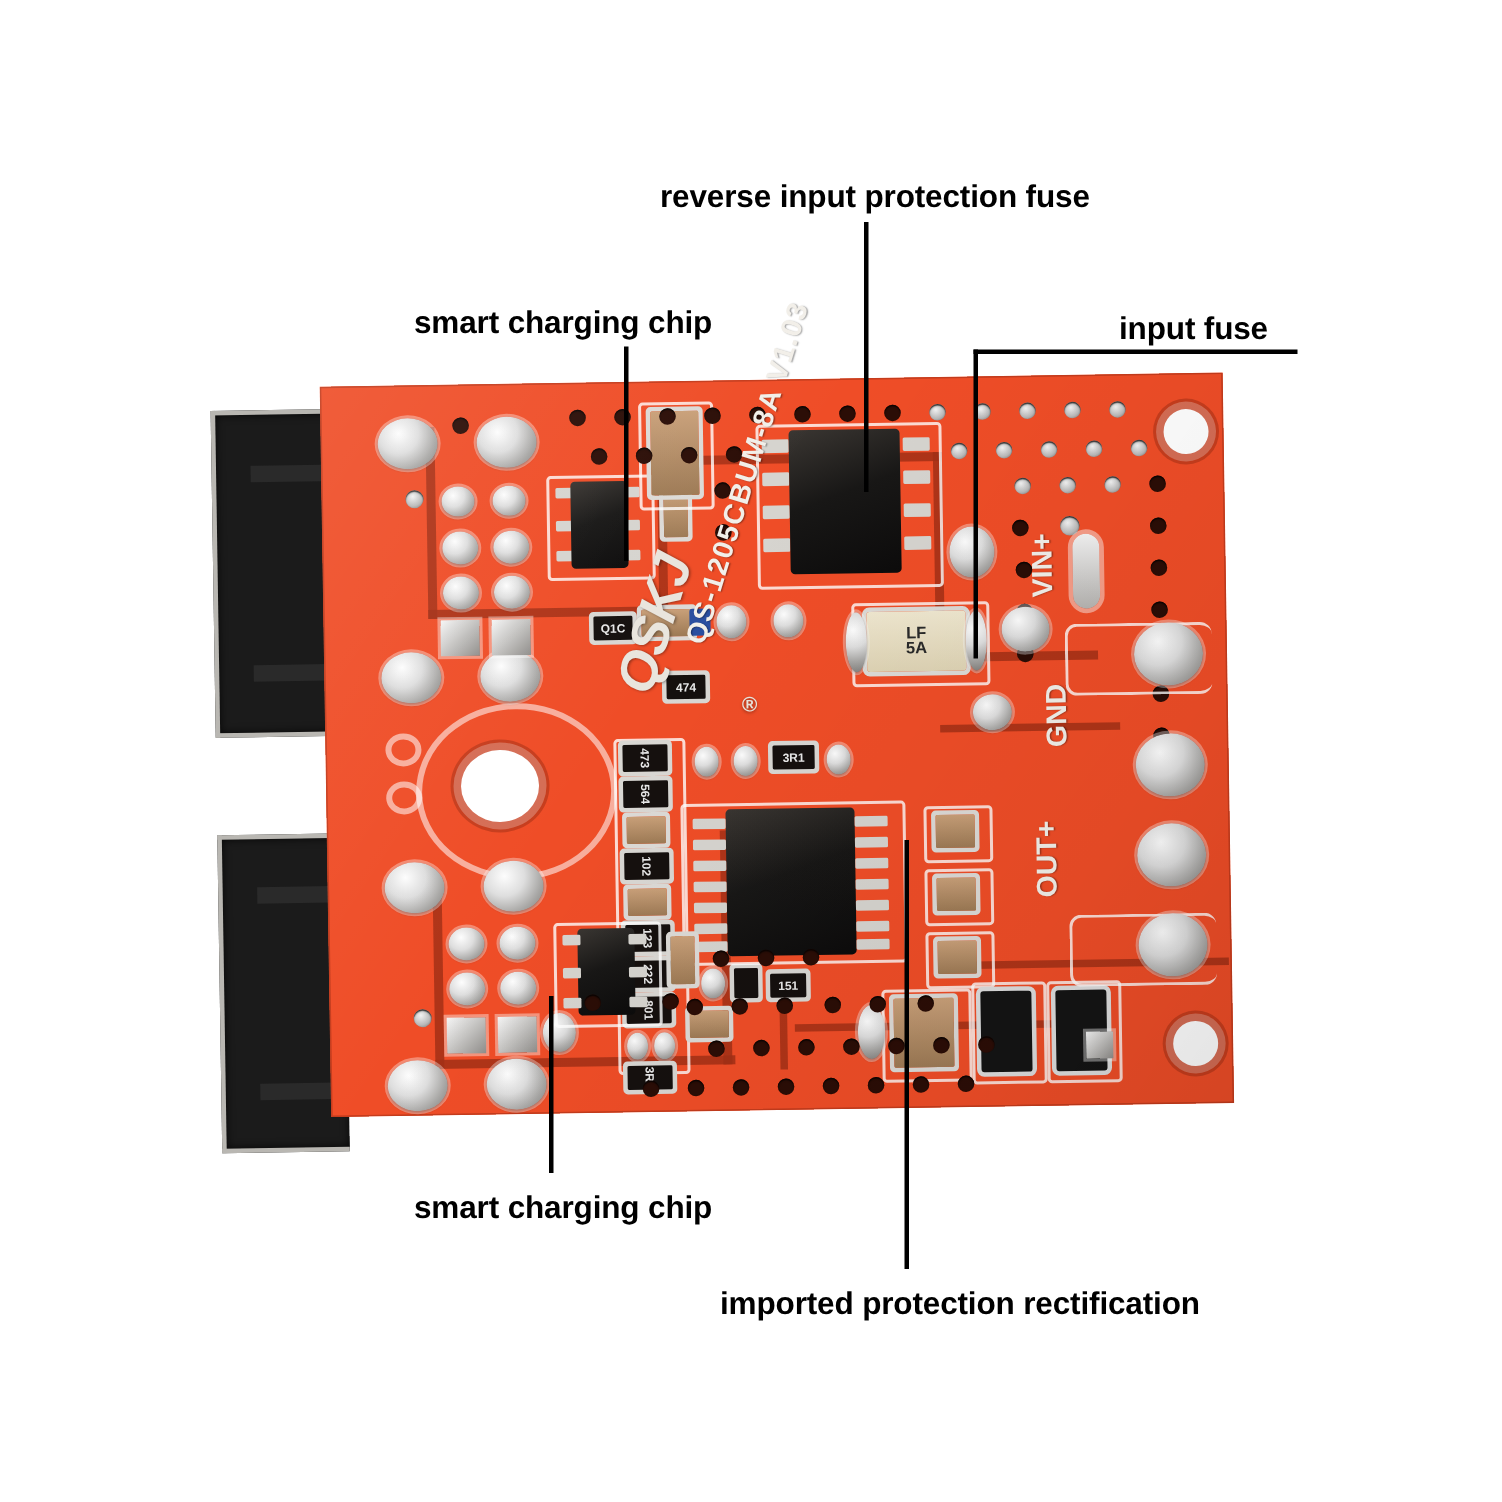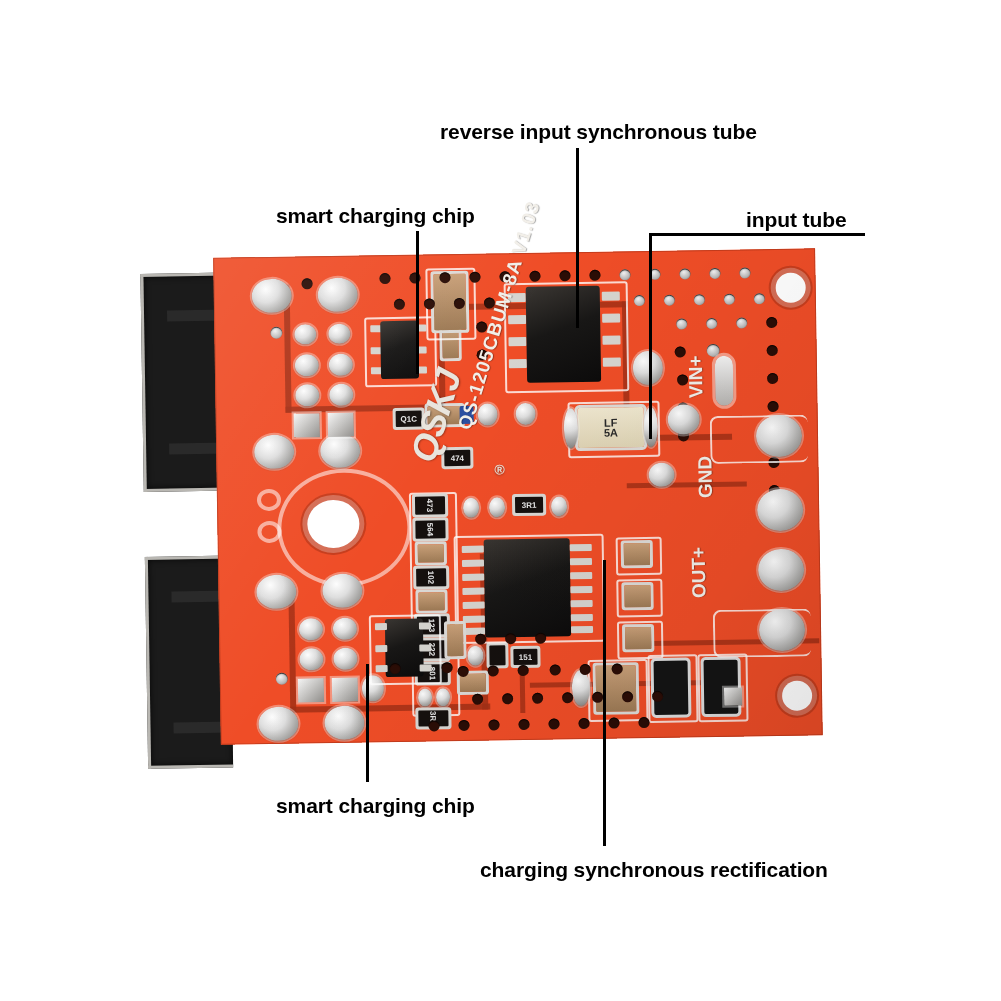--- a/index.html
+++ b/index.html
@@ -364,31 +364,31 @@
       <div class="silktext" style="left:238px;top:172px;font-size:19px;letter-spacing:1px;
                   transform:rotate(-72deg);transform-origin:left top;">QS-1205CBUM-8A  V1.03</div>
 
       <div class="brand" style="left:186px;top:200px;font-size:36px;letter-spacing:-1px;
                   transform:rotate(-72deg);transform-origin:left top;">QSKJ</div>
       <div class="brand" style="left:278px;top:208px;font-size:14px;font-style:normal;">®</div>
 
     </div>
   </div>
 
-  <div class="anno" style="left:440px;top:118px;">reverse input synchronous tube</div>
+  <div class="anno" style="left:440px;top:118px;">reverse input protection fuse</div>
   <div class="leader" style="left:576px;top:148px;width:3px;height:180px;"></div>
 
   <div class="anno" style="left:276px;top:202px;">smart charging chip</div>
   <div class="leader" style="left:416px;top:231px;width:3px;height:143px;"></div>
 
-  <div class="anno" style="left:746px;top:206px;">input tube</div>
+  <div class="anno" style="left:746px;top:206px;">input fuse</div>
   <div class="leader" style="left:649px;top:233px;width:216px;height:3px;"></div>
   <div class="leader" style="left:649px;top:233px;width:3px;height:206px;"></div>
 
   <div class="anno" style="left:276px;top:792px;">smart charging chip</div>
   <div class="leader" style="left:366px;top:664px;width:3px;height:118px;"></div>
 
   <div class="anno multi" style="left:480px;top:856px;width:440px;">
-    <div>charging synchronous rectification</div>
+    <div>imported protection rectification</div>
   </div>
   <div class="leader" style="left:603px;top:560px;width:3px;height:286px;"></div>
 
 </div>
 
 </body></html>

